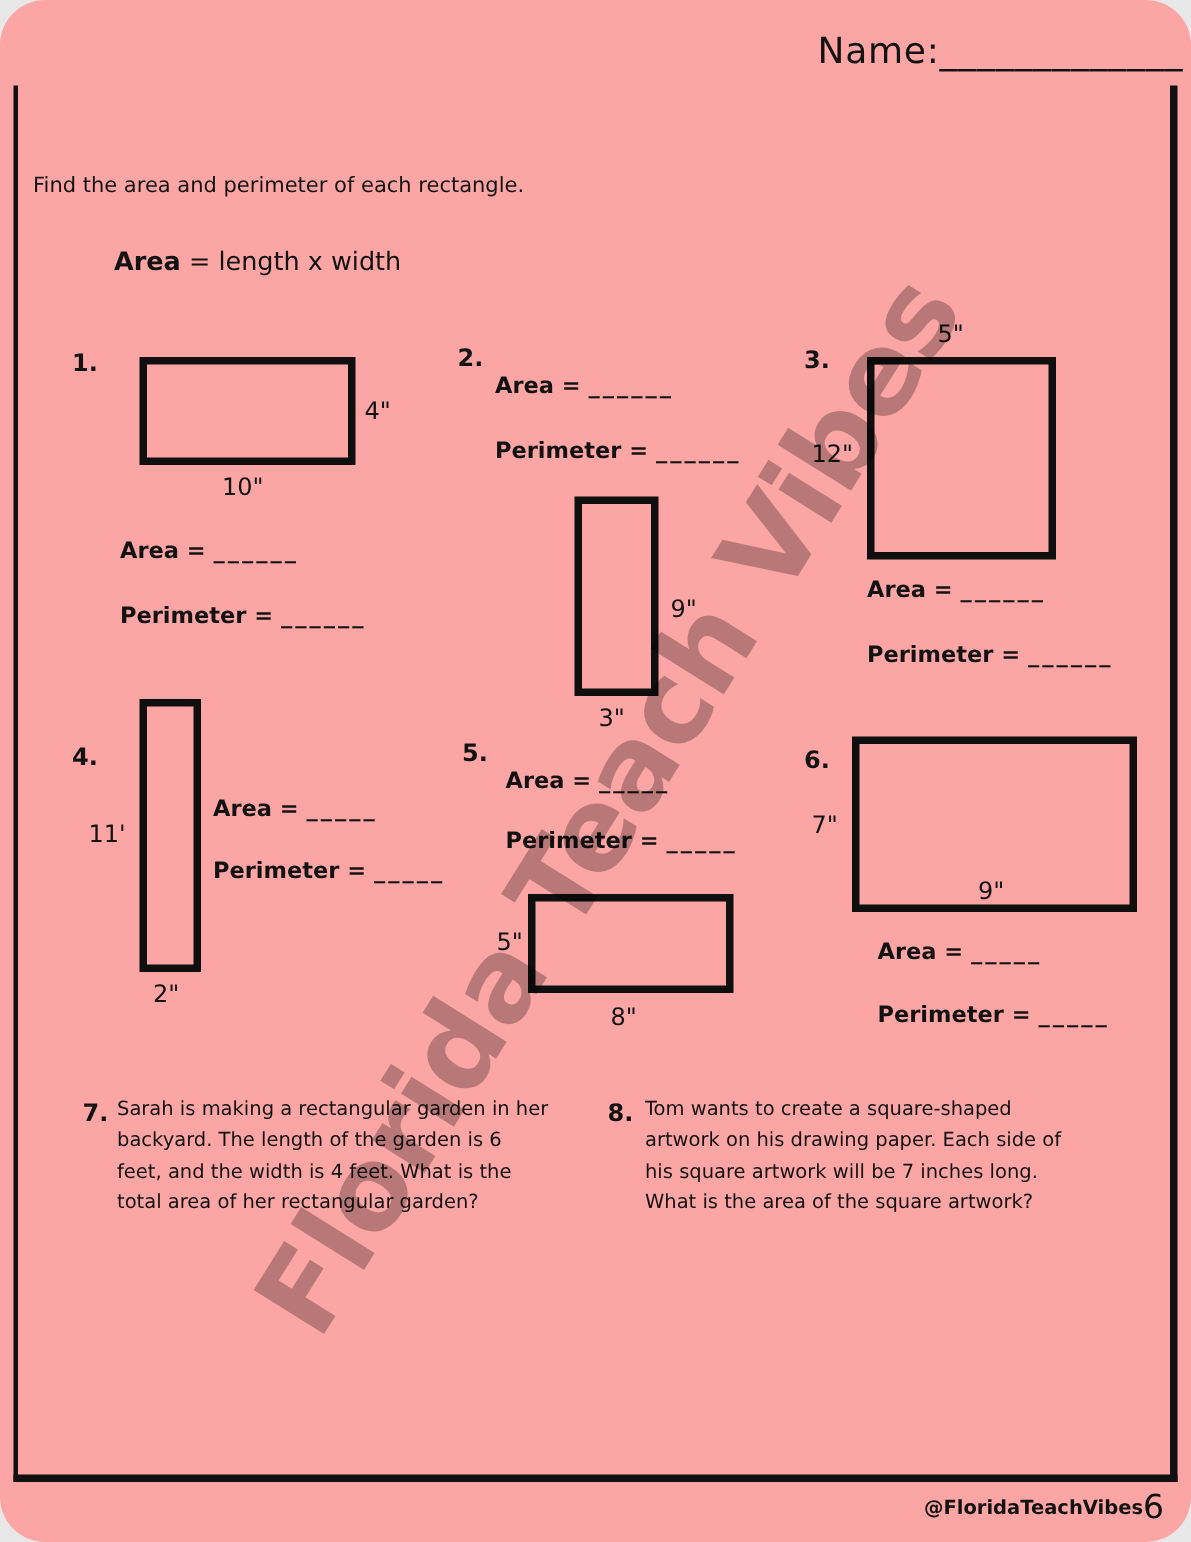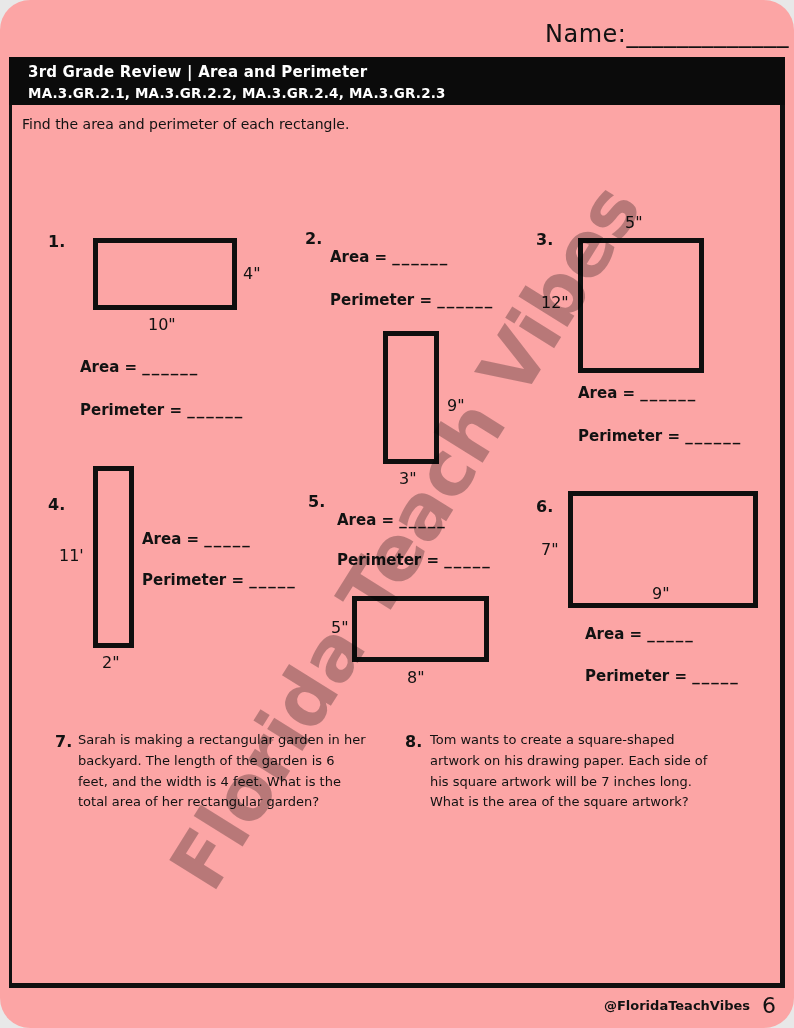--- a/index.html
+++ b/index.html
@@ -31,42 +31,41 @@
   .ap-line { font-size:15px; font-weight:bold; white-space:nowrap; }
   .blank { letter-spacing:2px; font-weight:bold;text-align:right; }
   .word-num { font-size:16px; font-weight:bold; }
   .word { width:288px; font-size:13px; line-height:1.6; }
   .watermark {
     left:405px; top:537px; transform:translate(-50%,-50%) rotate(-58deg);
     transform-origin:center center; font-size:76px; font-weight:bold;
     color:rgba(0,0,0,0.27); white-space:nowrap; pointer-events:none; z-index:6;
     letter-spacing:-1px;
   }
-  .footer { right:18px; top:993px; display:flex; align-items:center; gap:12px; }
+  .footer { right:18px; top:993px; display:flex; align-items:center; gap:0; }
   .footer-handle { font-size:13px; font-weight:bold; }
   .footer-page { font-size:22px; }
 </style>
 </head>
 <body>
 
 <div class="sheet">
 
   <div class="abs name-row">
     <span>Name:</span><span>_____________</span>
   </div>
 
   <div class="abs main-box"></div>
 
-  <div class="abs header-bar">
-    <div class="header-title">3rd Grade Review | Area and Perimeter</div>
-    <div class="header-standards">MA.3.GR.2.1, MA.3.GR.2.2, MA.3.GR.2.4, MA.3.GR.2.3</div>
-  </div>
 
   <div class="abs instruction">Find the area and perimeter of each rectangle.</div>
 
+  <div class="abs formula f-area">
+    <b>Area</b><span> = length x width</span>
+  </div>
 
   <div class="abs pnum" style="left:48px;top:232px">1.</div>
   <div class="abs rect" style="left:93px;top:238px;width:144px;height:72px"></div>
   <div class="abs dim" style="left:243px;top:264px">4"</div>
   <div class="abs dim" style="left:148px;top:315px">10"</div>
   <div class="abs ap-line" style="left:80px;top:358px">
     <span>Area = </span><span class="blank">______</span>
   </div>
   <div class="abs ap-line" style="left:80px;top:401px">
     <span>Perimeter = </span><span class="blank">______</span>

